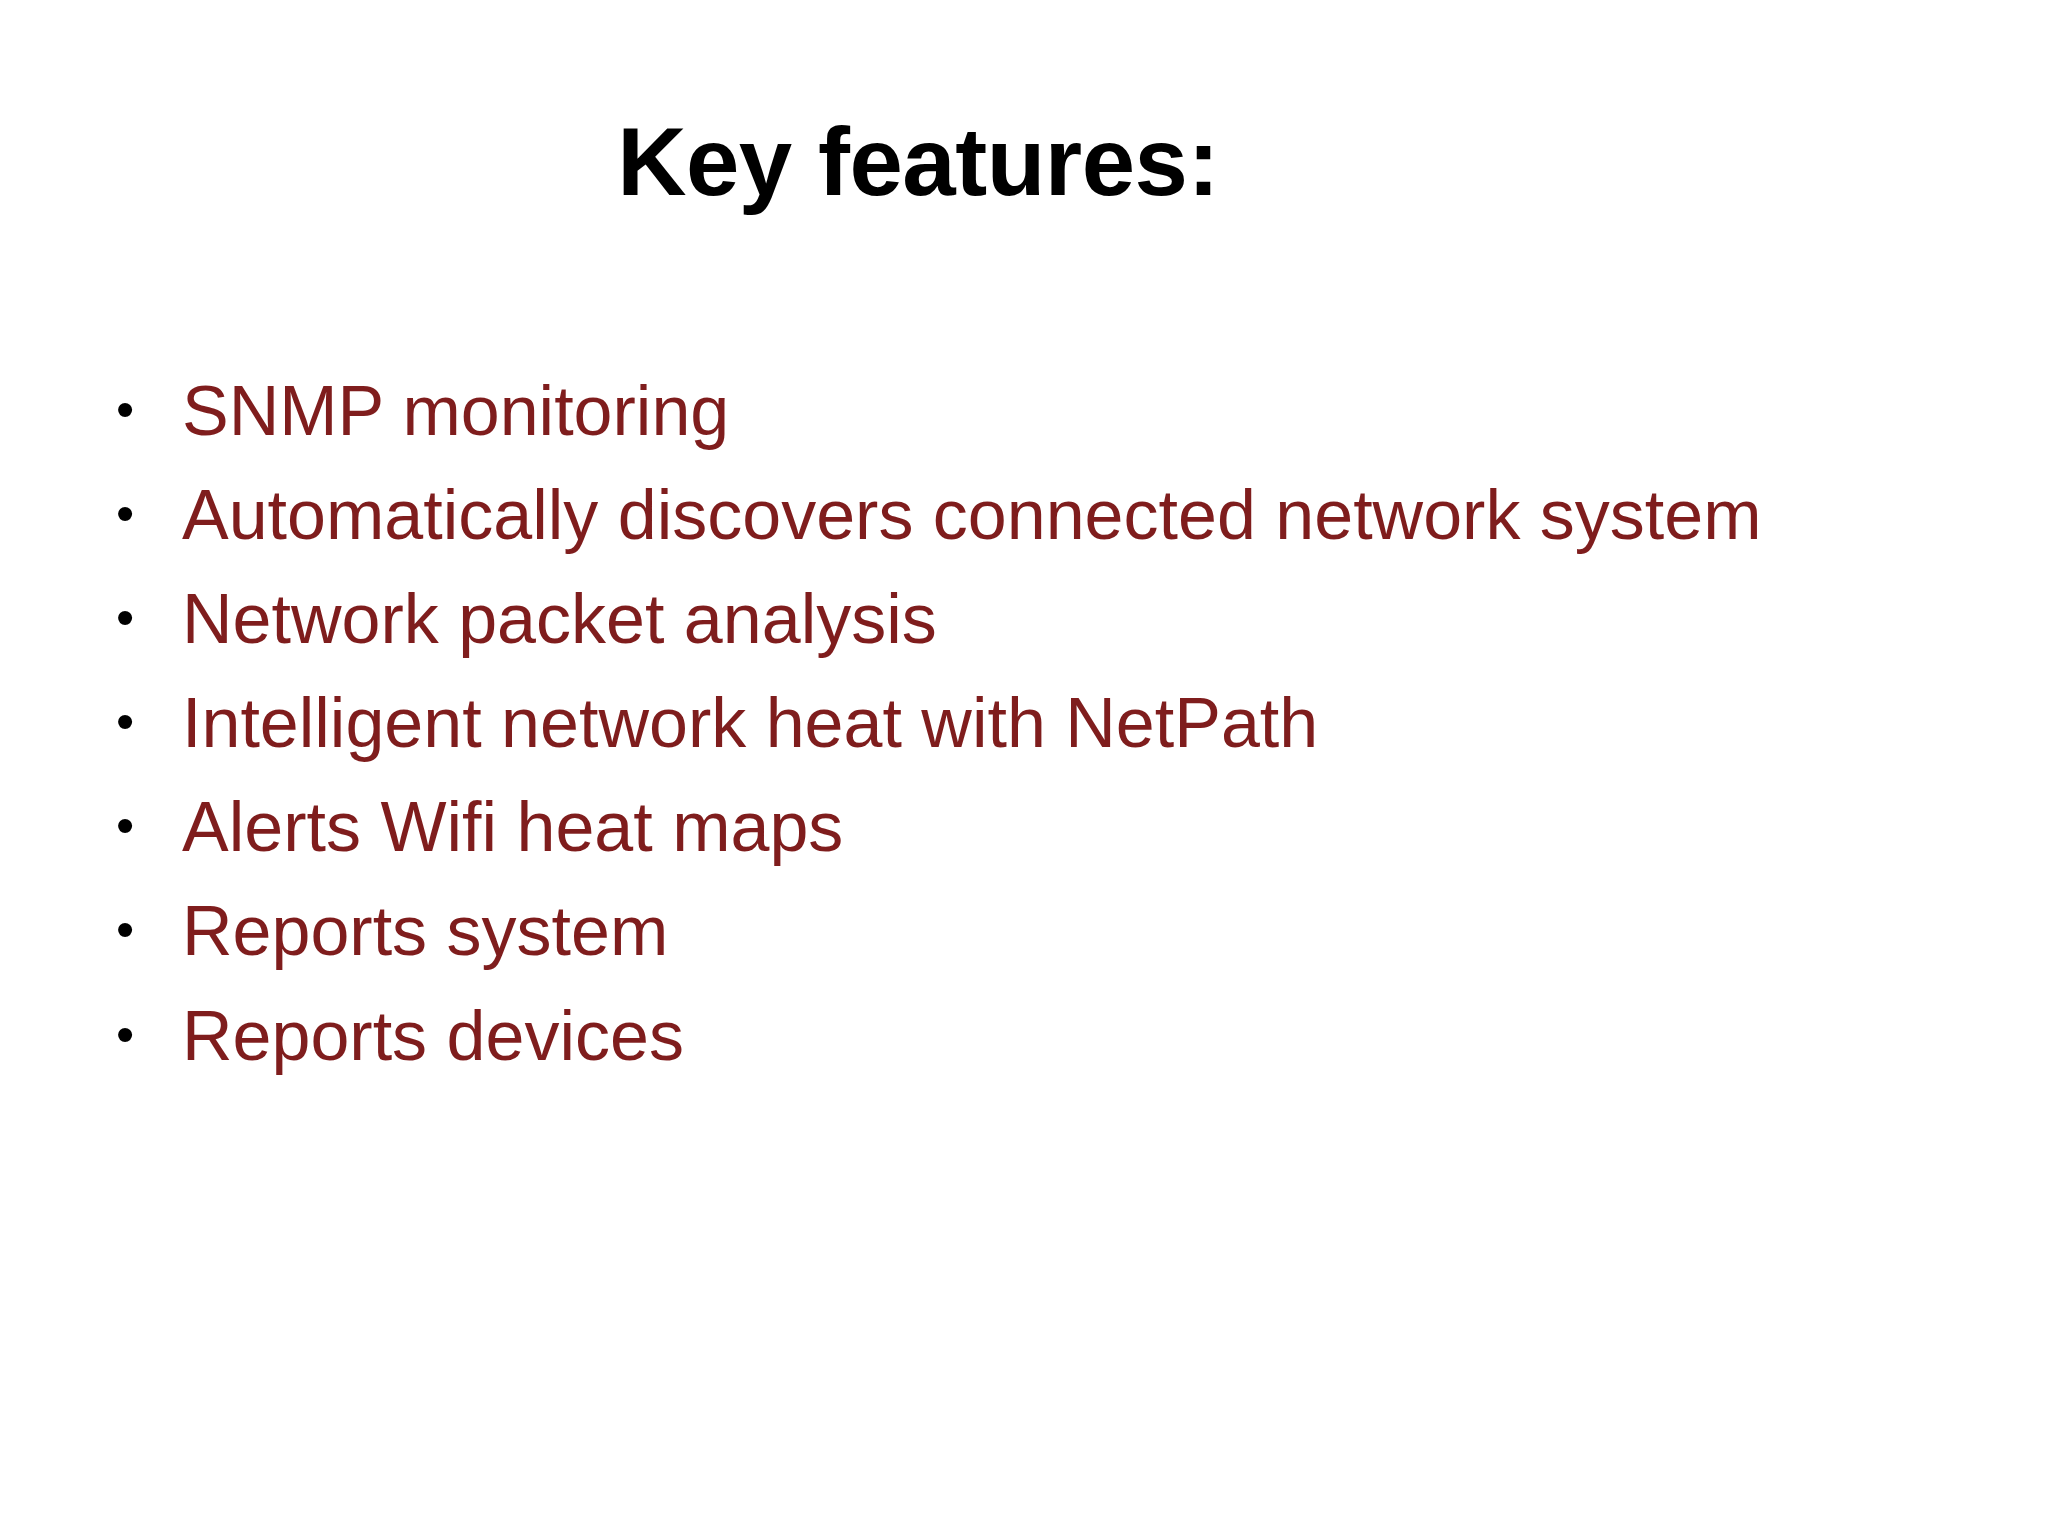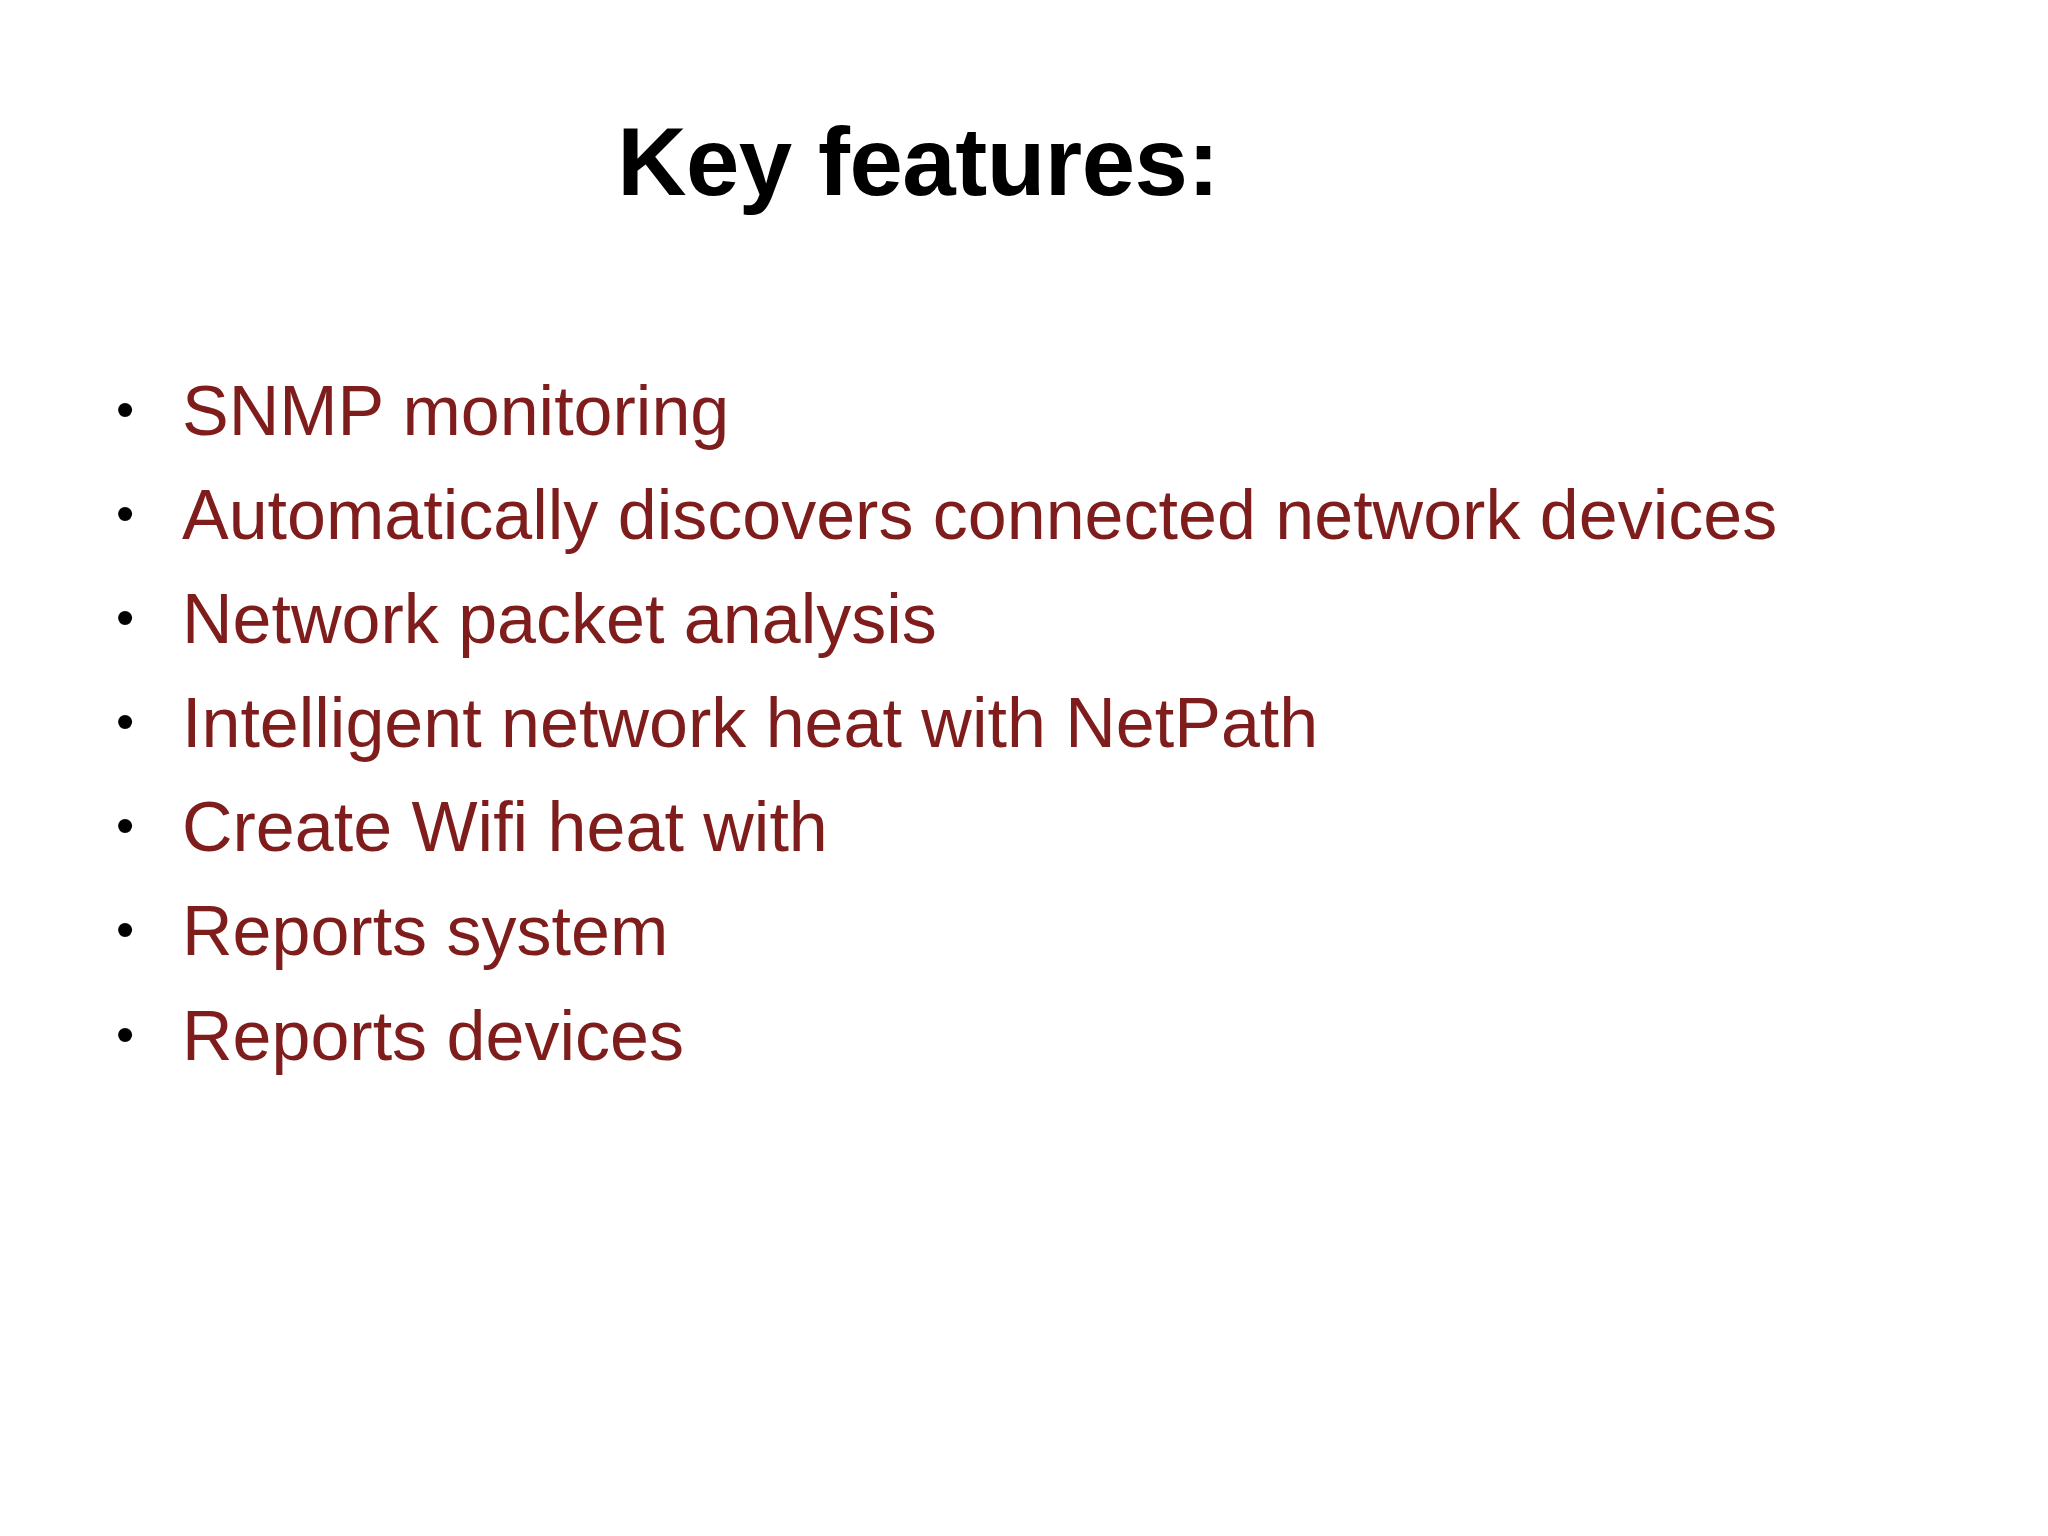--- a/index.html
+++ b/index.html
@@ -80,36 +80,36 @@
 
   <div class="bullet-body">
 
     <div class="bullet-item">
       <span class="bullet-marker">•</span>
       <span class="bullet-text">SNMP monitoring</span>
     </div>
 
     <div class="bullet-item">
       <span class="bullet-marker">•</span>
-      <span class="bullet-text">Automatically discovers connected network devices</span>
+      <span class="bullet-text">Automatically discovers connected network system</span>
     </div>
 
     <div class="bullet-item">
       <span class="bullet-marker">•</span>
       <span class="bullet-text">Network packet analysis</span>
     </div>
 
     <div class="bullet-item">
       <span class="bullet-marker">•</span>
       <span class="bullet-text">Intelligent network heat with NetPath</span>
     </div>
 
     <div class="bullet-item">
       <span class="bullet-marker">•</span>
-      <span class="bullet-text">Create Wifi heat with</span>
+      <span class="bullet-text">Alerts Wifi heat maps</span>
     </div>
 
     <div class="bullet-item">
       <span class="bullet-marker">•</span>
       <span class="bullet-text">Reports system</span>
     </div>
 
     <div class="bullet-item">
       <span class="bullet-marker">•</span>
       <span class="bullet-text">Reports devices</span>

